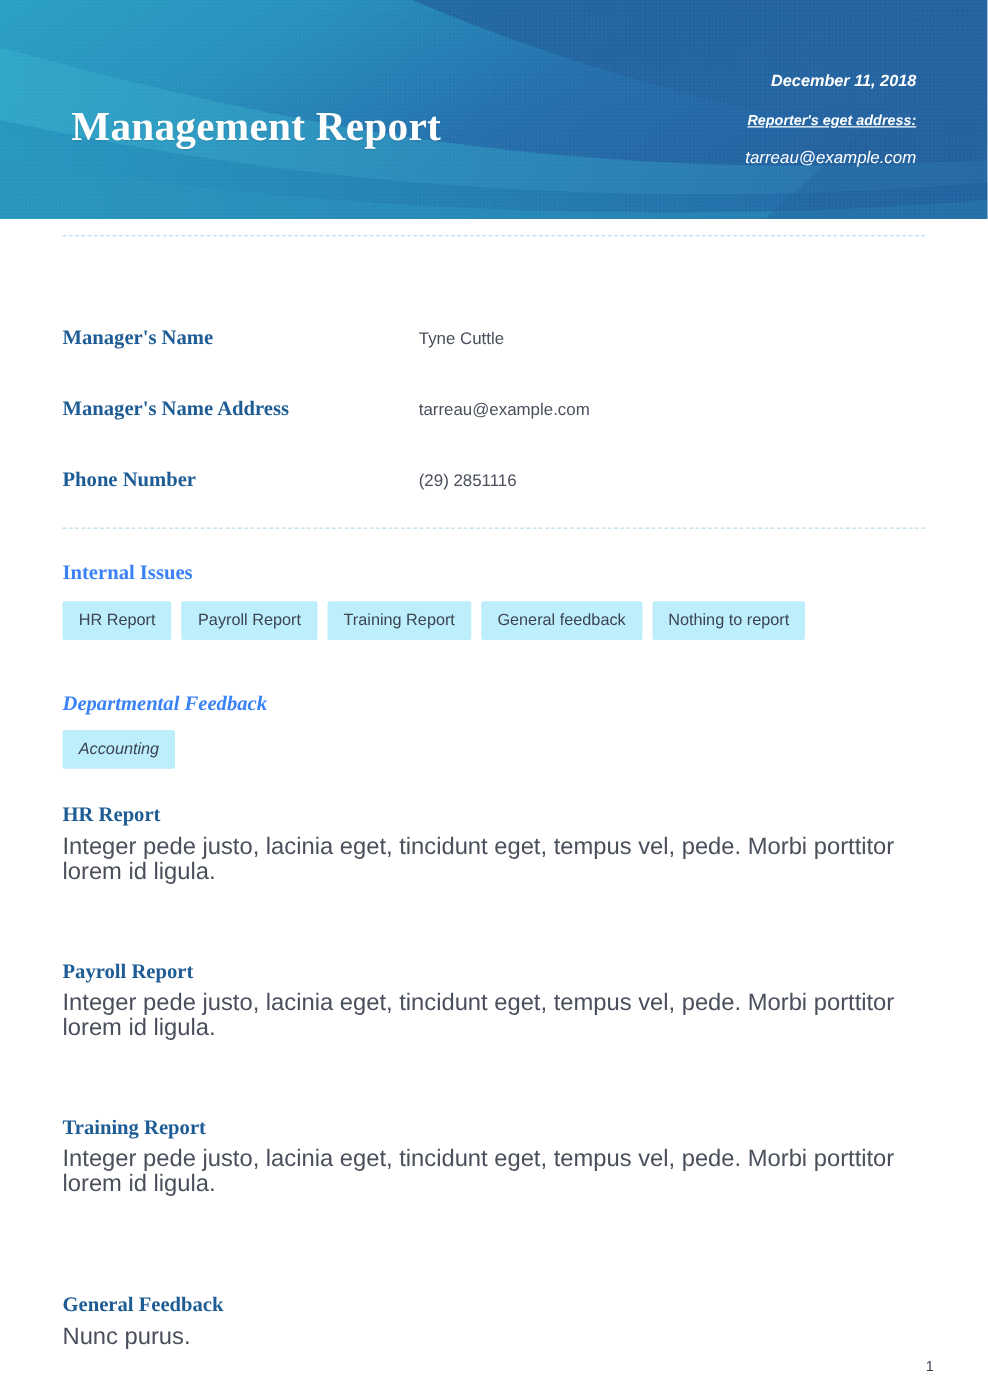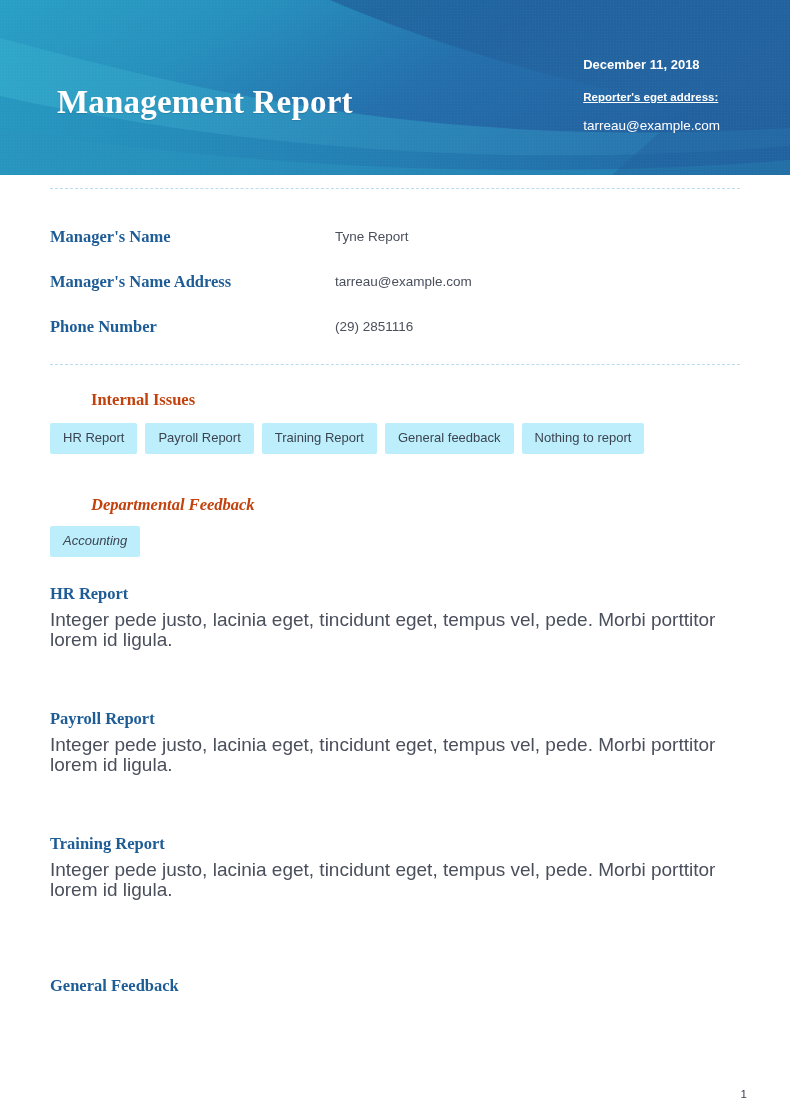--- a/index.html
+++ b/index.html
@@ -57,23 +57,25 @@
     font-weight: bold;
     font-size: 33px;
     line-height: 40px;
     color: #ffffff;
     letter-spacing: 0.2px;
     text-shadow: 0 1px 1px rgba(0,0,0,0.12);
   }
 
   .header-meta {
     position: absolute;
-    right: 70px;
+    right: 57px;
     top: 55px;
+    text-align: right;
     color: #ffffff;
+    font-style: italic;
   }
   .header-date {
     font-size: 13px;
     font-weight: bold;
     line-height: 20px;
     margin-bottom: 13px;
   }
   .header-reporter-label {
     font-size: 11.5px;
     font-weight: bold;
@@ -101,22 +103,23 @@
   }
   .divider-top { margin-top: 13px; }
 
   
   .fields {
     padding-top: 36px;
     padding-bottom: 26px;
   }
   .field-row {
     display: flex;
-    align-items: center;
+    align-items: flex-start;
     margin-bottom: 22px;
+    margin-top: 34px;
   }
   .field-row:last-child { margin-bottom: 0; }
   .field-label {
     width: 285px;
     flex: 0 0 285px;
     font-family: "Liberation Serif", serif;
     font-weight: bold;
     font-size: 16.5px;
     line-height: 22px;
     color: #1e5c96;
@@ -129,22 +132,21 @@
     padding-top: 1px;
   }
 
   
   .section { padding-top: 0; }
   .section-title {
     font-family: "Liberation Serif", serif;
     font-weight: bold;
     font-size: 16.5px;
     line-height: 22px;
-    color: #c2410c;
-    margin-left: 41px;
+    color: #3b82f6;
   }
   .issues-block { margin-top: 24px; }
   .issues-block .section-title { margin-bottom: 12px; }
 
   .tag-row {
     display: flex;
     flex-wrap: wrap;
     gap: 8px;
   }
   .tag {
@@ -242,21 +244,21 @@
 </div>
 
 <div class="page">
 
   <div class="divider divider-top"></div>
 
   <div class="fields">
 
     <div class="field-row">
       <div class="field-label">Manager's Name</div>
-      <div class="field-value">Tyne Report</div>
+      <div class="field-value">Tyne Cuttle</div>
     </div>
 
     <div class="field-row">
       <div class="field-label">Manager's Name Address</div>
       <div class="field-value">tarreau@example.com</div>
     </div>
 
     <div class="field-row">
       <div class="field-label">Phone Number</div>
       <div class="field-value">(29) 2851116</div>
@@ -294,17 +296,18 @@
     <div class="report-body">Integer pede justo, lacinia eget, tincidunt eget, tempus vel, pede. Morbi porttitor lorem id ligula.</div>
   </div>
 
   <div class="report-block spaced">
     <div class="report-heading">Training Report</div>
     <div class="report-body">Integer pede justo, lacinia eget, tincidunt eget, tempus vel, pede. Morbi porttitor lorem id ligula.</div>
   </div>
 
   <div class="report-block extra-spaced">
     <div class="report-heading">General Feedback</div>
+    <div class="report-body">Nunc purus.</div>
   </div>
 
 </div>
 
 <div class="page-number">1</div>
 
 </body></html>

